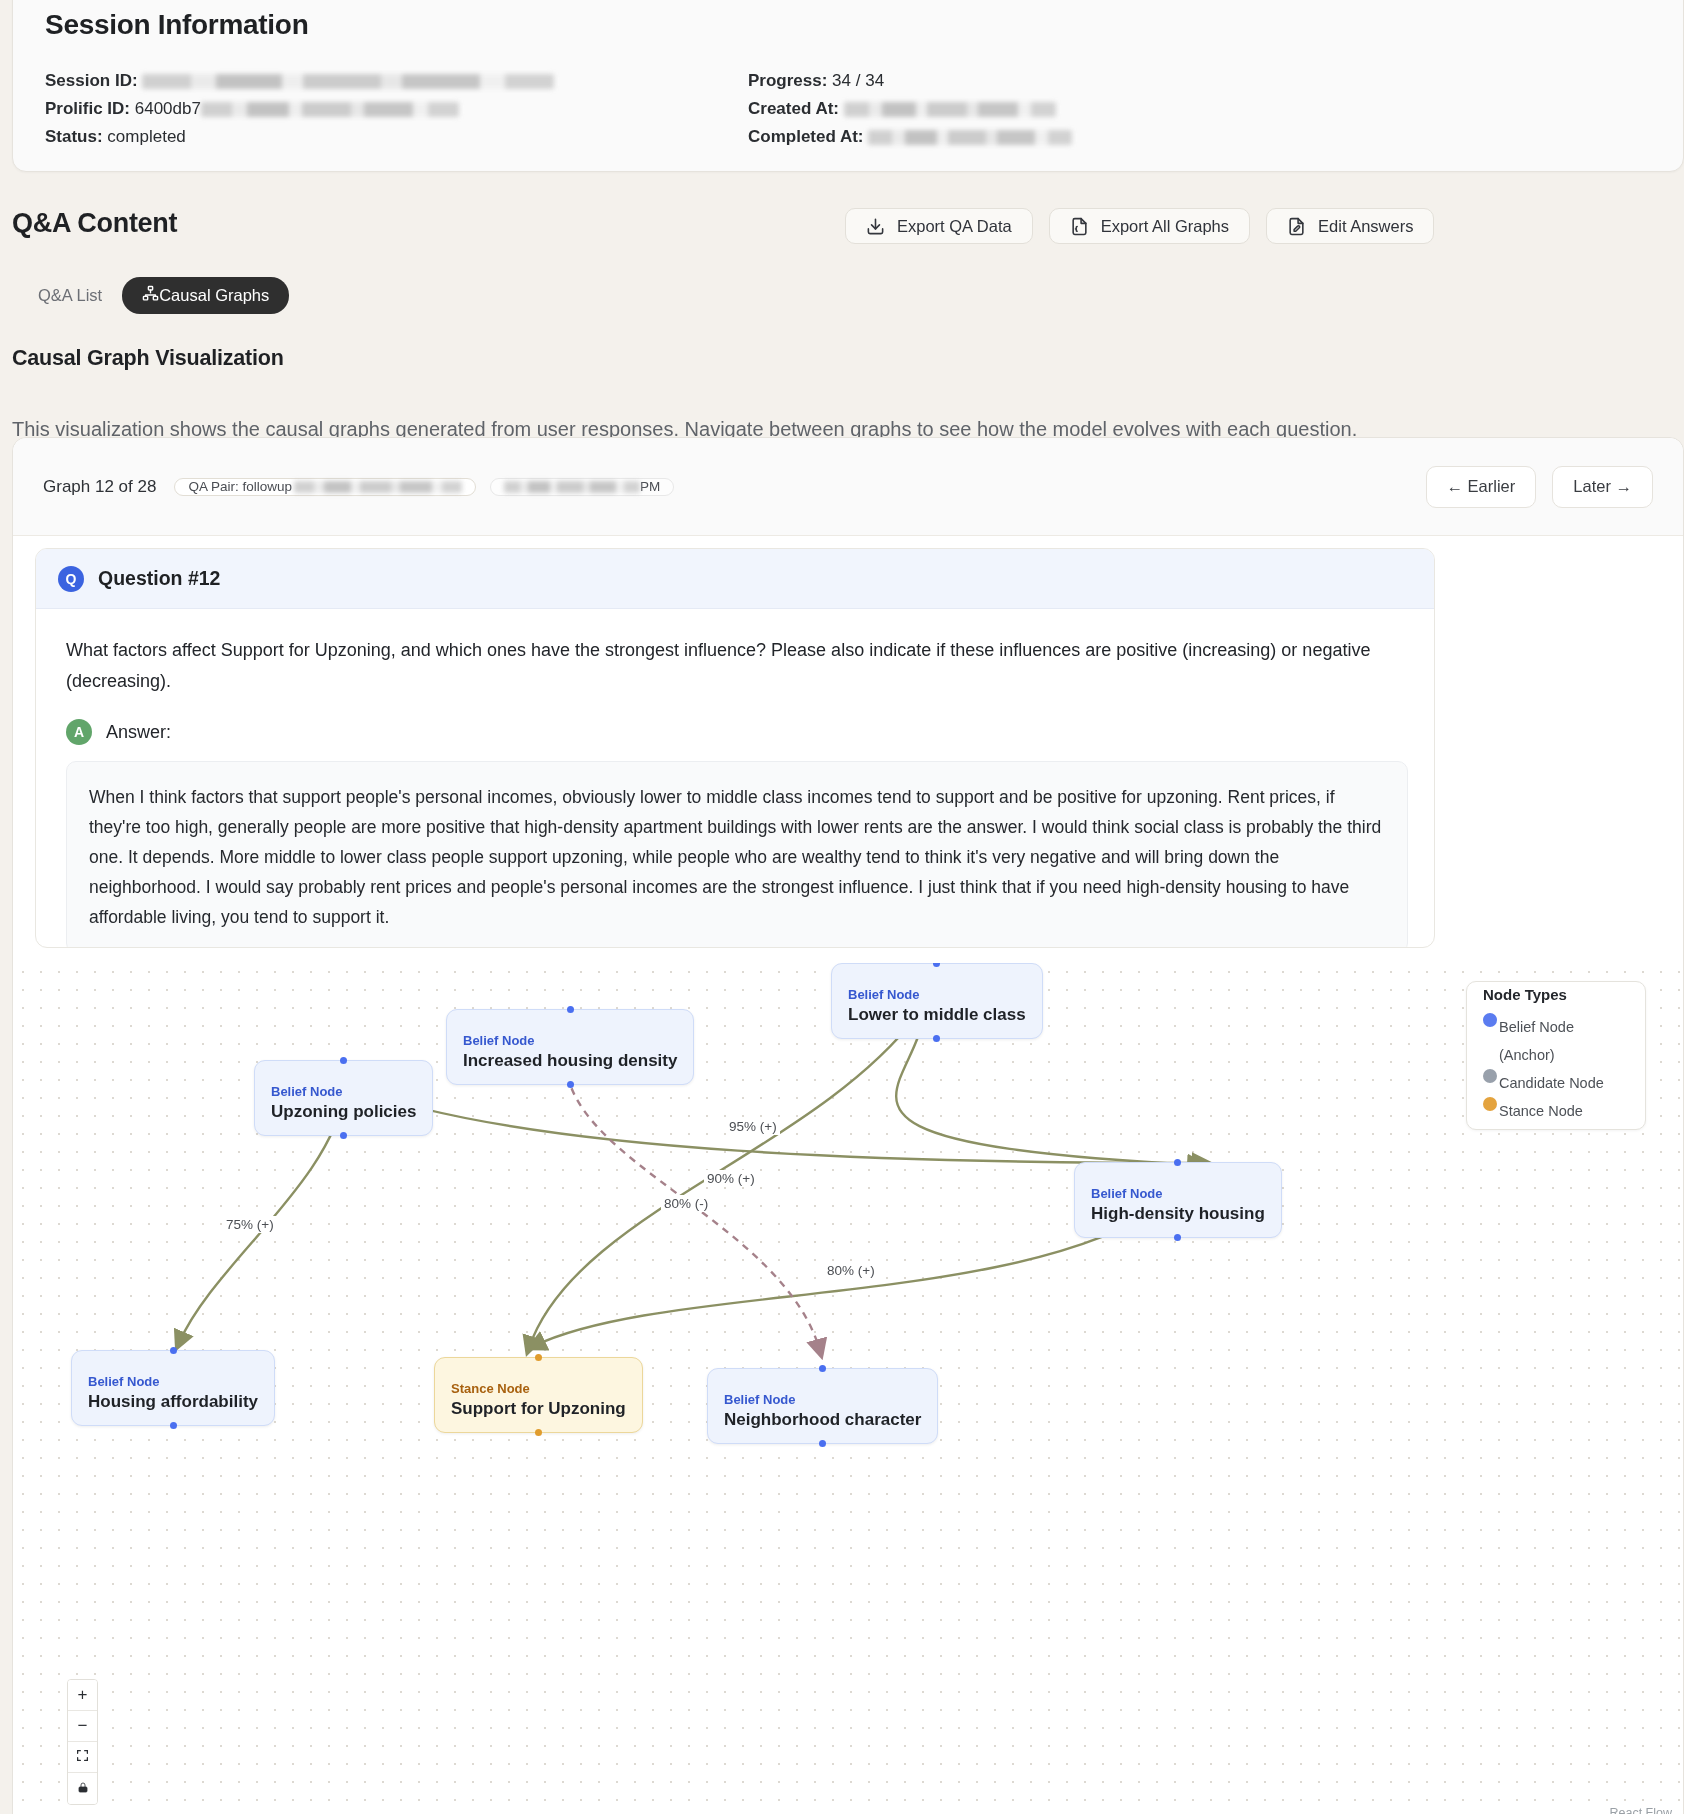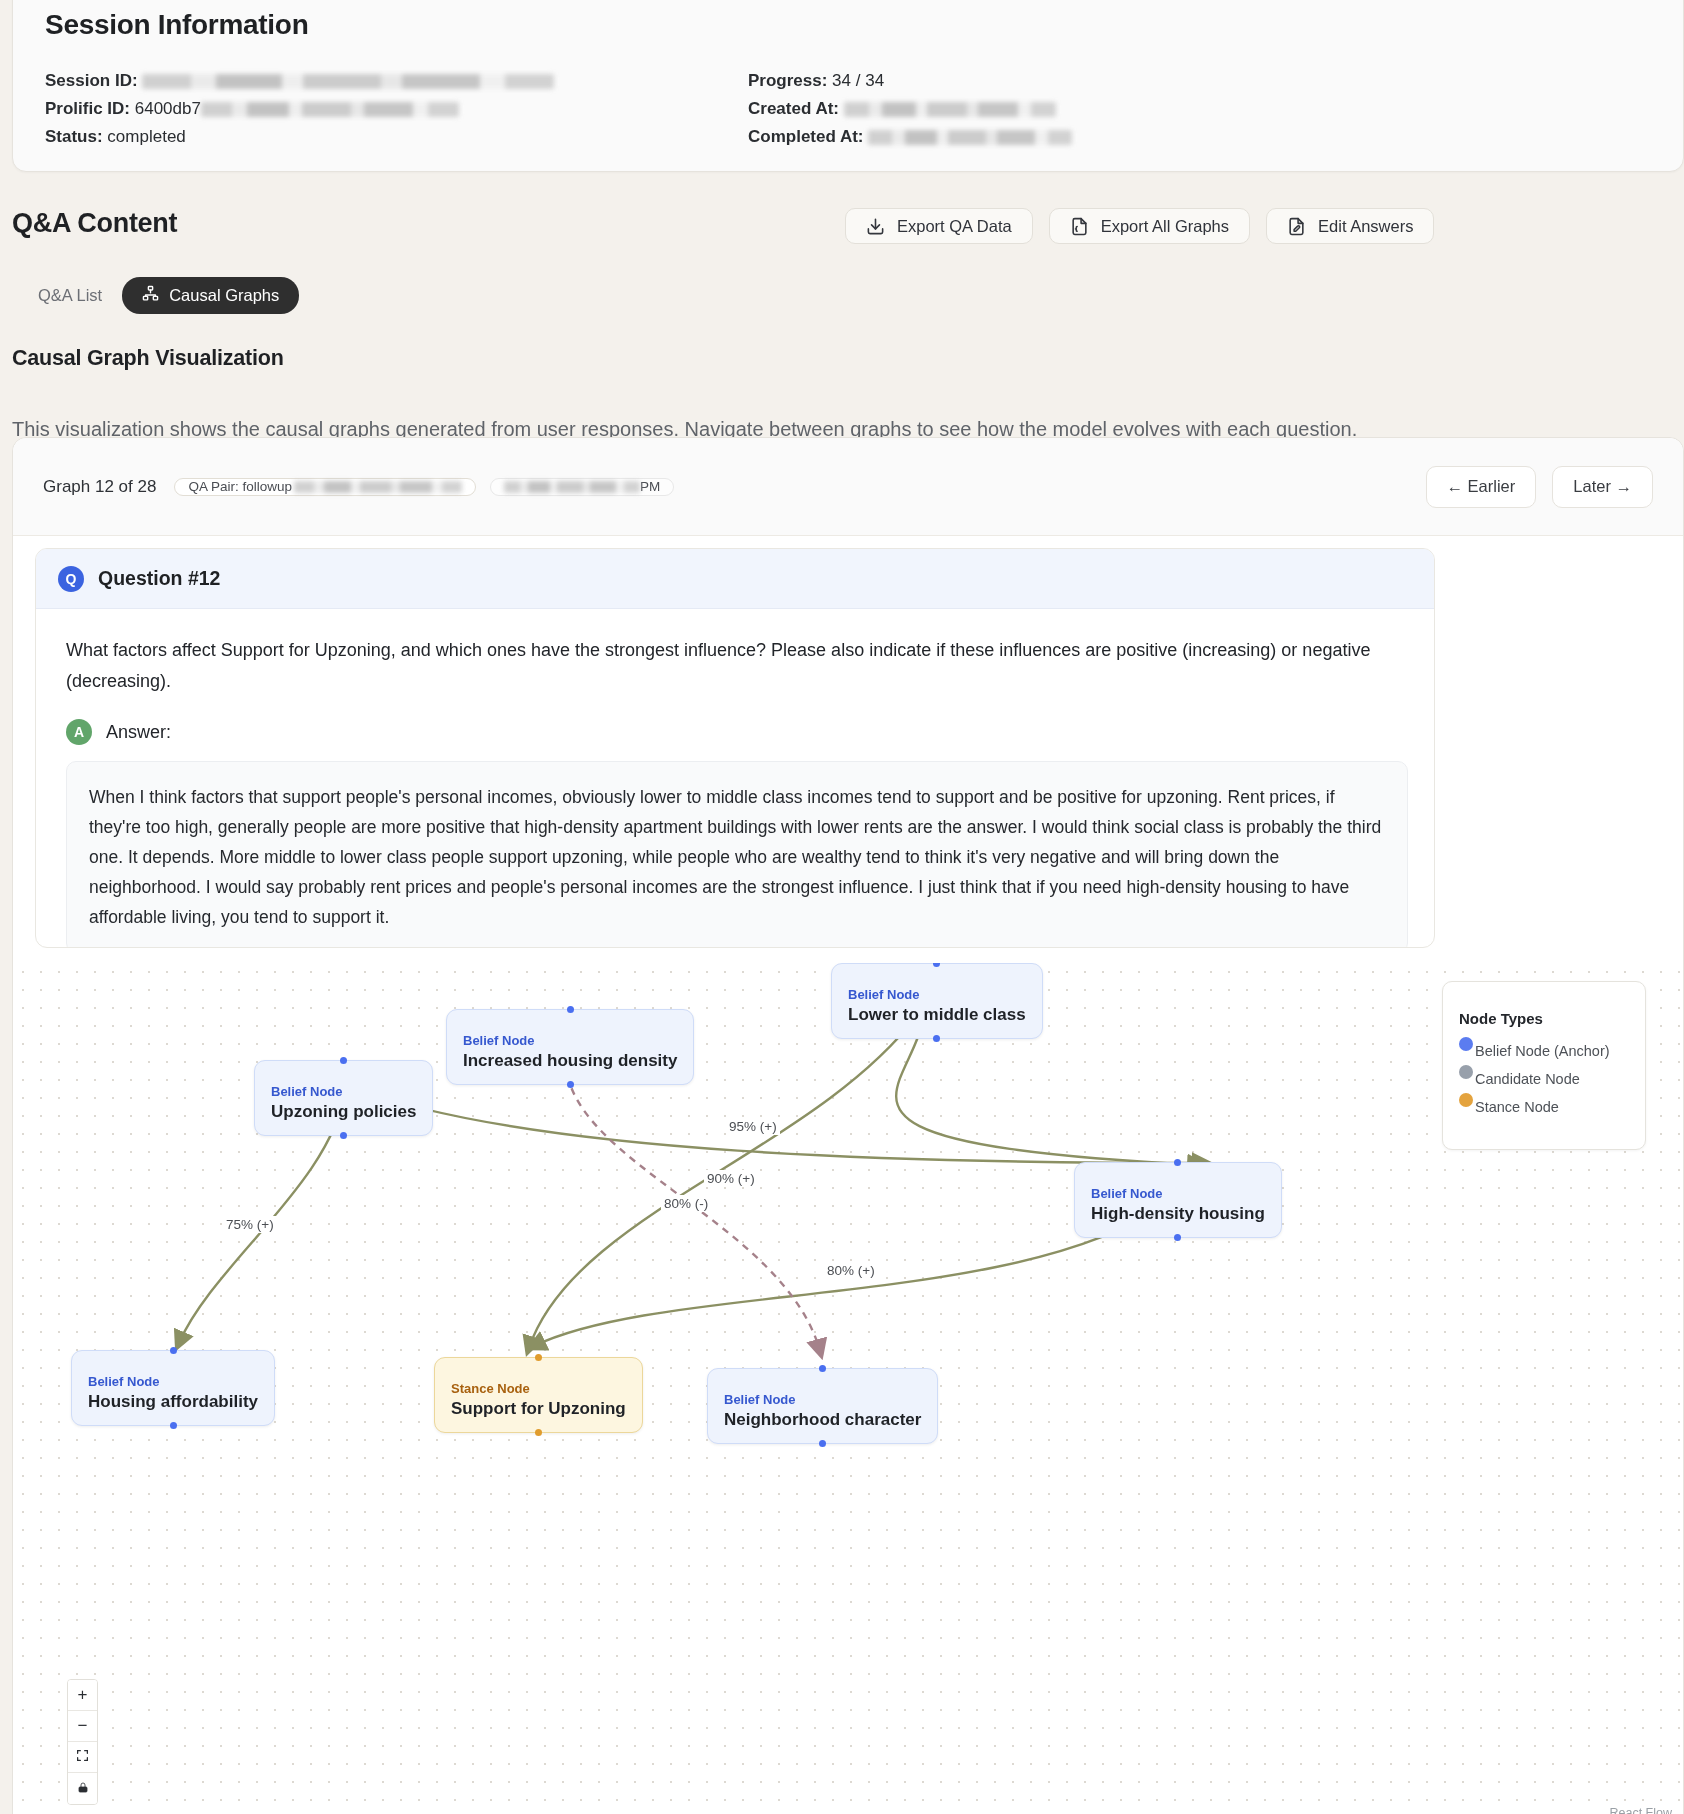--- a/index.html
+++ b/index.html
@@ -38,21 +38,21 @@
     background:#faf9f6; color:#30333a; font-size:16.5px;
     white-space:nowrap;
   }
   .hbtn svg{ display:block; }
 
   
   .tabs{ position:absolute; left:30px; top:277px; display:flex; align-items:center; gap:12px; }
   .tab{ font-size:16.5px; color:#6c6f75; padding:0 8px; height:36px; display:flex; align-items:center;}
   .tab.active{
     background:#2f2f2f; color:#fff; border-radius:18px;
-    padding:0 20px; height:37px; gap:10px; font-weight:500;
+    padding:0 20px; height:37px; gap:0; font-weight:500;
   }
 
   
   .viz-title{ position:absolute; left:12px; top:346px; font-size:21.5px; font-weight:bold; letter-spacing:-.2px;}
   .viz-sub{ position:absolute; left:12px; top:385px; font-size:20px; color:#5f6369;margin-top:33px;}
 
   
   .panel{
     position:absolute; left:12px; top:437px; width:1672px; height:1390px;
     background:#fff; border:1px solid #e6e3dd; border-top-left-radius:14px; border-top-right-radius:14px;
@@ -122,22 +122,22 @@
   .node.belief .dot{ background:#4a6ff0; }
   .node.stance .dot{ background:#e09c2e; }
 
   .edgelabel{
     position:absolute; font-size:13.5px; color:#4b4e53; background:#fff;
     padding:1px 3px; white-space:nowrap;
   }
 
   
   .legend{
-    position:absolute; right:36px; top:18px; width:204px;
-    background:#fff; border:1px solid #e5e3dd; border-radius:10px; padding:28px 16px;
+    position:absolute; right:36px; top:18px; width:180px;
+    background:#fff; border:1px solid #e5e3dd; border-radius:10px; padding:4px 16px;
     box-shadow:0 1px 3px rgba(0,0,0,.05);
   }
   .legend h4{ margin:0 0 10px 0; font-size:15px; font-weight:bold; color:#24272c;}
   .legend .li{ display:flex; align-items:flex-start; gap:2px; font-size:14.5px; color:#4d5157; line-height:28px;}
   .swatch{ width:14px; height:14px; border-radius:50%; flex:none;}
 
   
   .controls{
     position:absolute; left:53px; bottom:20px; width:31px;
     border:1px solid #e2e0da; border-radius:4px; overflow:hidden; background:#fff;

